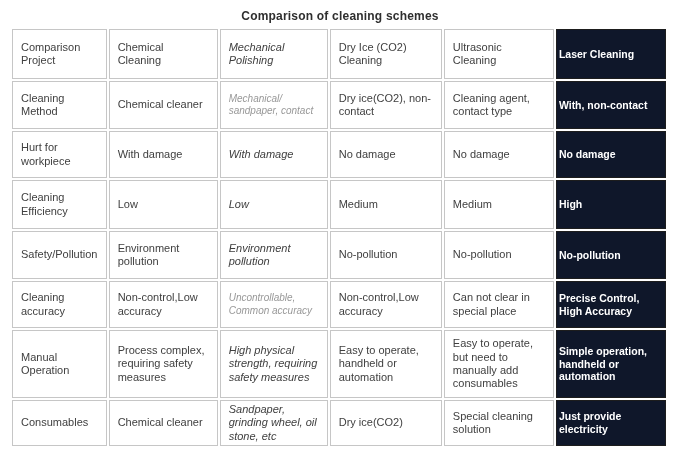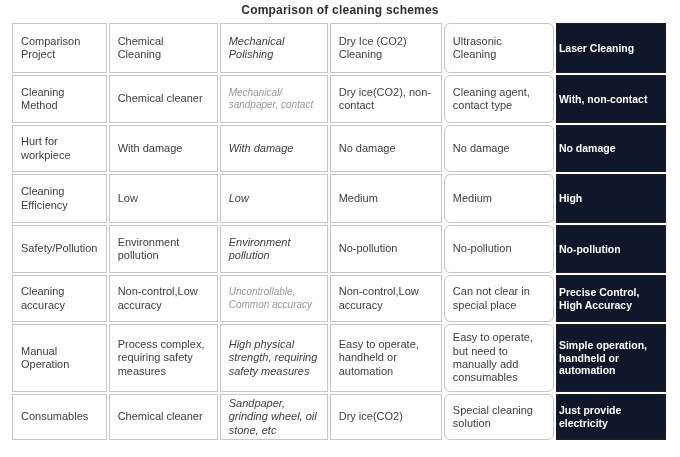--- a/index.html
+++ b/index.html
@@ -14,21 +14,21 @@
   .page {
     width: 680px;
     height: 457px;
     position: relative;
   }
   .title {
     text-align: center;
     font-size: 12px;
     font-weight: bold;
     color: #2f2f2f;
-    padding-top: 3px;
+    padding-top: 9px;
     letter-spacing: 0.2px;
   }
   table.cmp {
     border-collapse: separate;
     border-spacing: 2px;
     table-layout: fixed;
     margin: 4px 0 0 10px;
     width: 658px;
   }
   td {
@@ -54,21 +54,21 @@
   }
   td.muted {
     color: #989898;
     font-size: 10px;
   }
   
   td:nth-child(1){ width: 92px; }
   td:nth-child(2){ width: 106px; }
   td:nth-child(3){ width: 105px; font-style: italic; }
   td:nth-child(4){ width: 109px; }
-  td:nth-child(5){ width: 107px; border-radius: 6px; }
+  td:nth-child(5){ width: 107px; }
   td:nth-child(6){ width: 107px; }
   
   tr:nth-child(1) td{ height: 50px; }
   tr:nth-child(2) td{ height: 48px; }
   tr:nth-child(3) td{ height: 47px; margin-top: 8px; }
   tr:nth-child(4) td{ height: 49px; }
   tr:nth-child(5) td{ height: 48px; }
   tr:nth-child(6) td{ height: 47px; }
   tr:nth-child(7) td{ height: 68px; }
   tr:nth-child(8) td{ height: 44px; }

